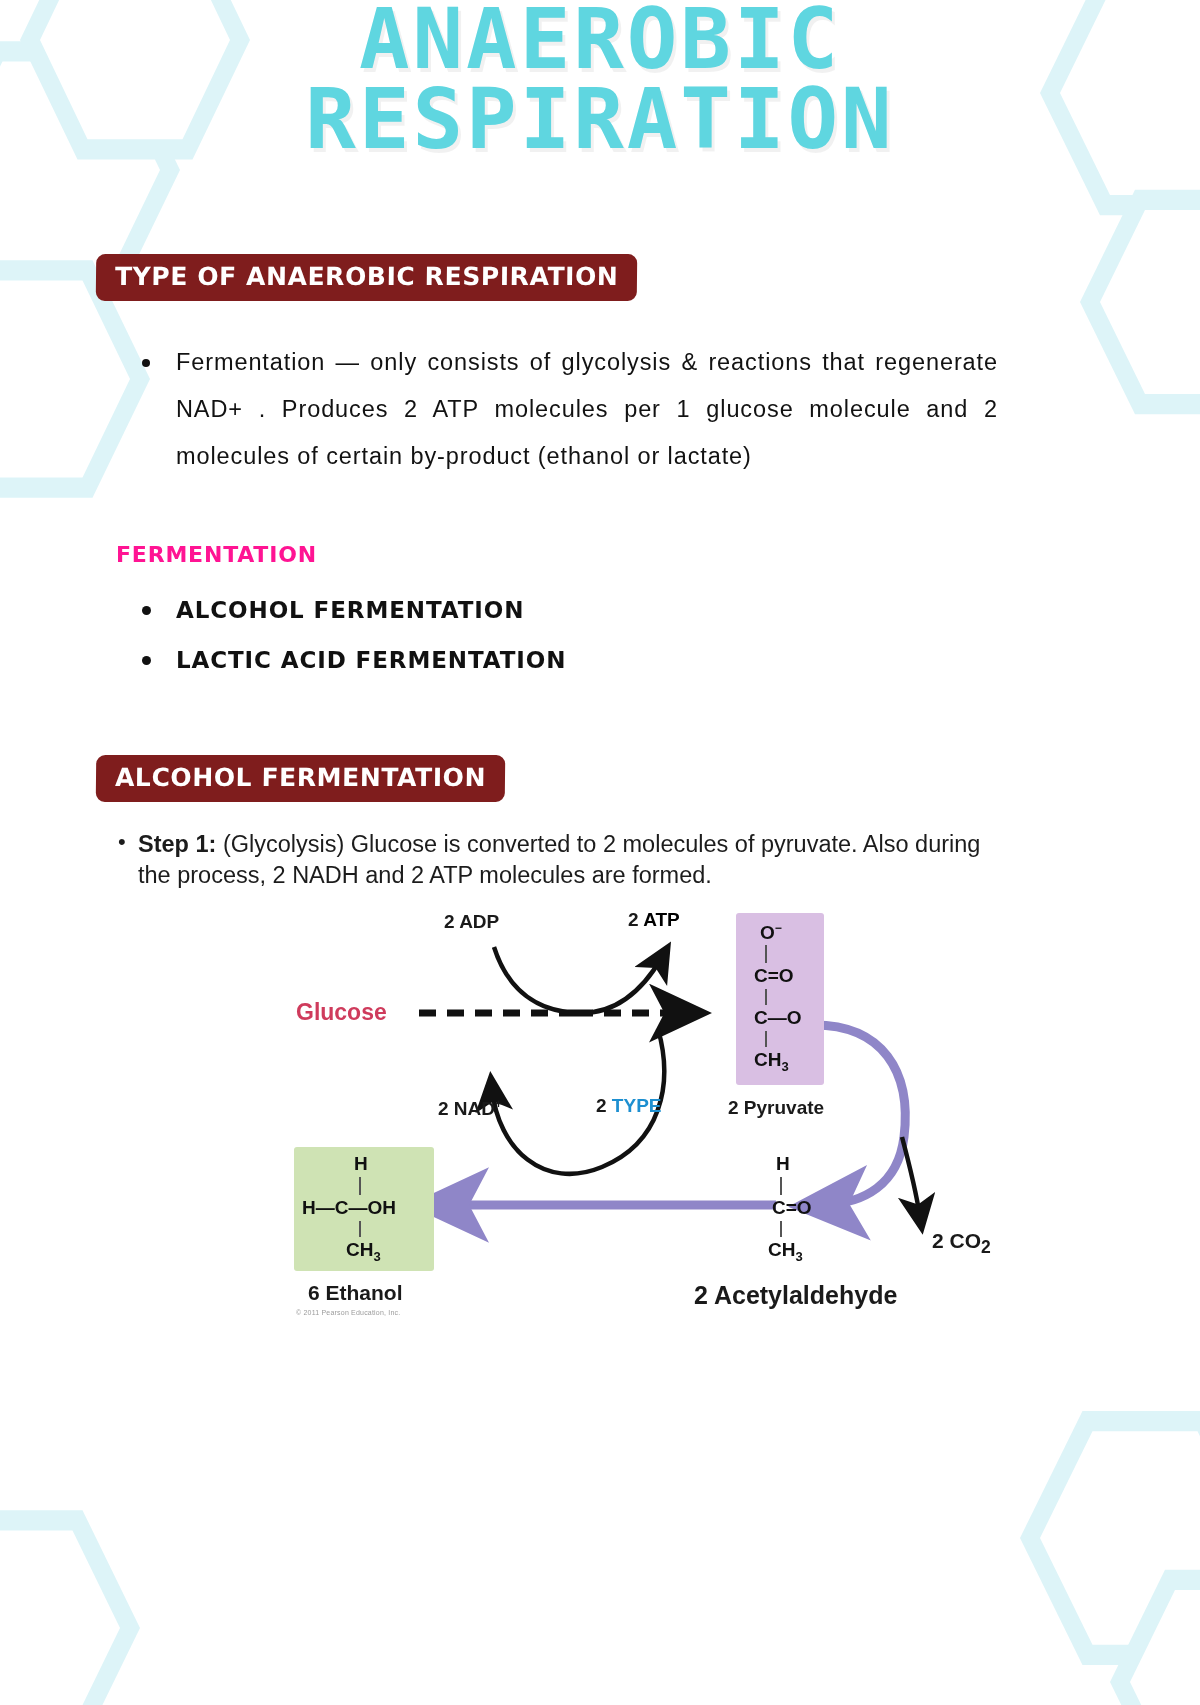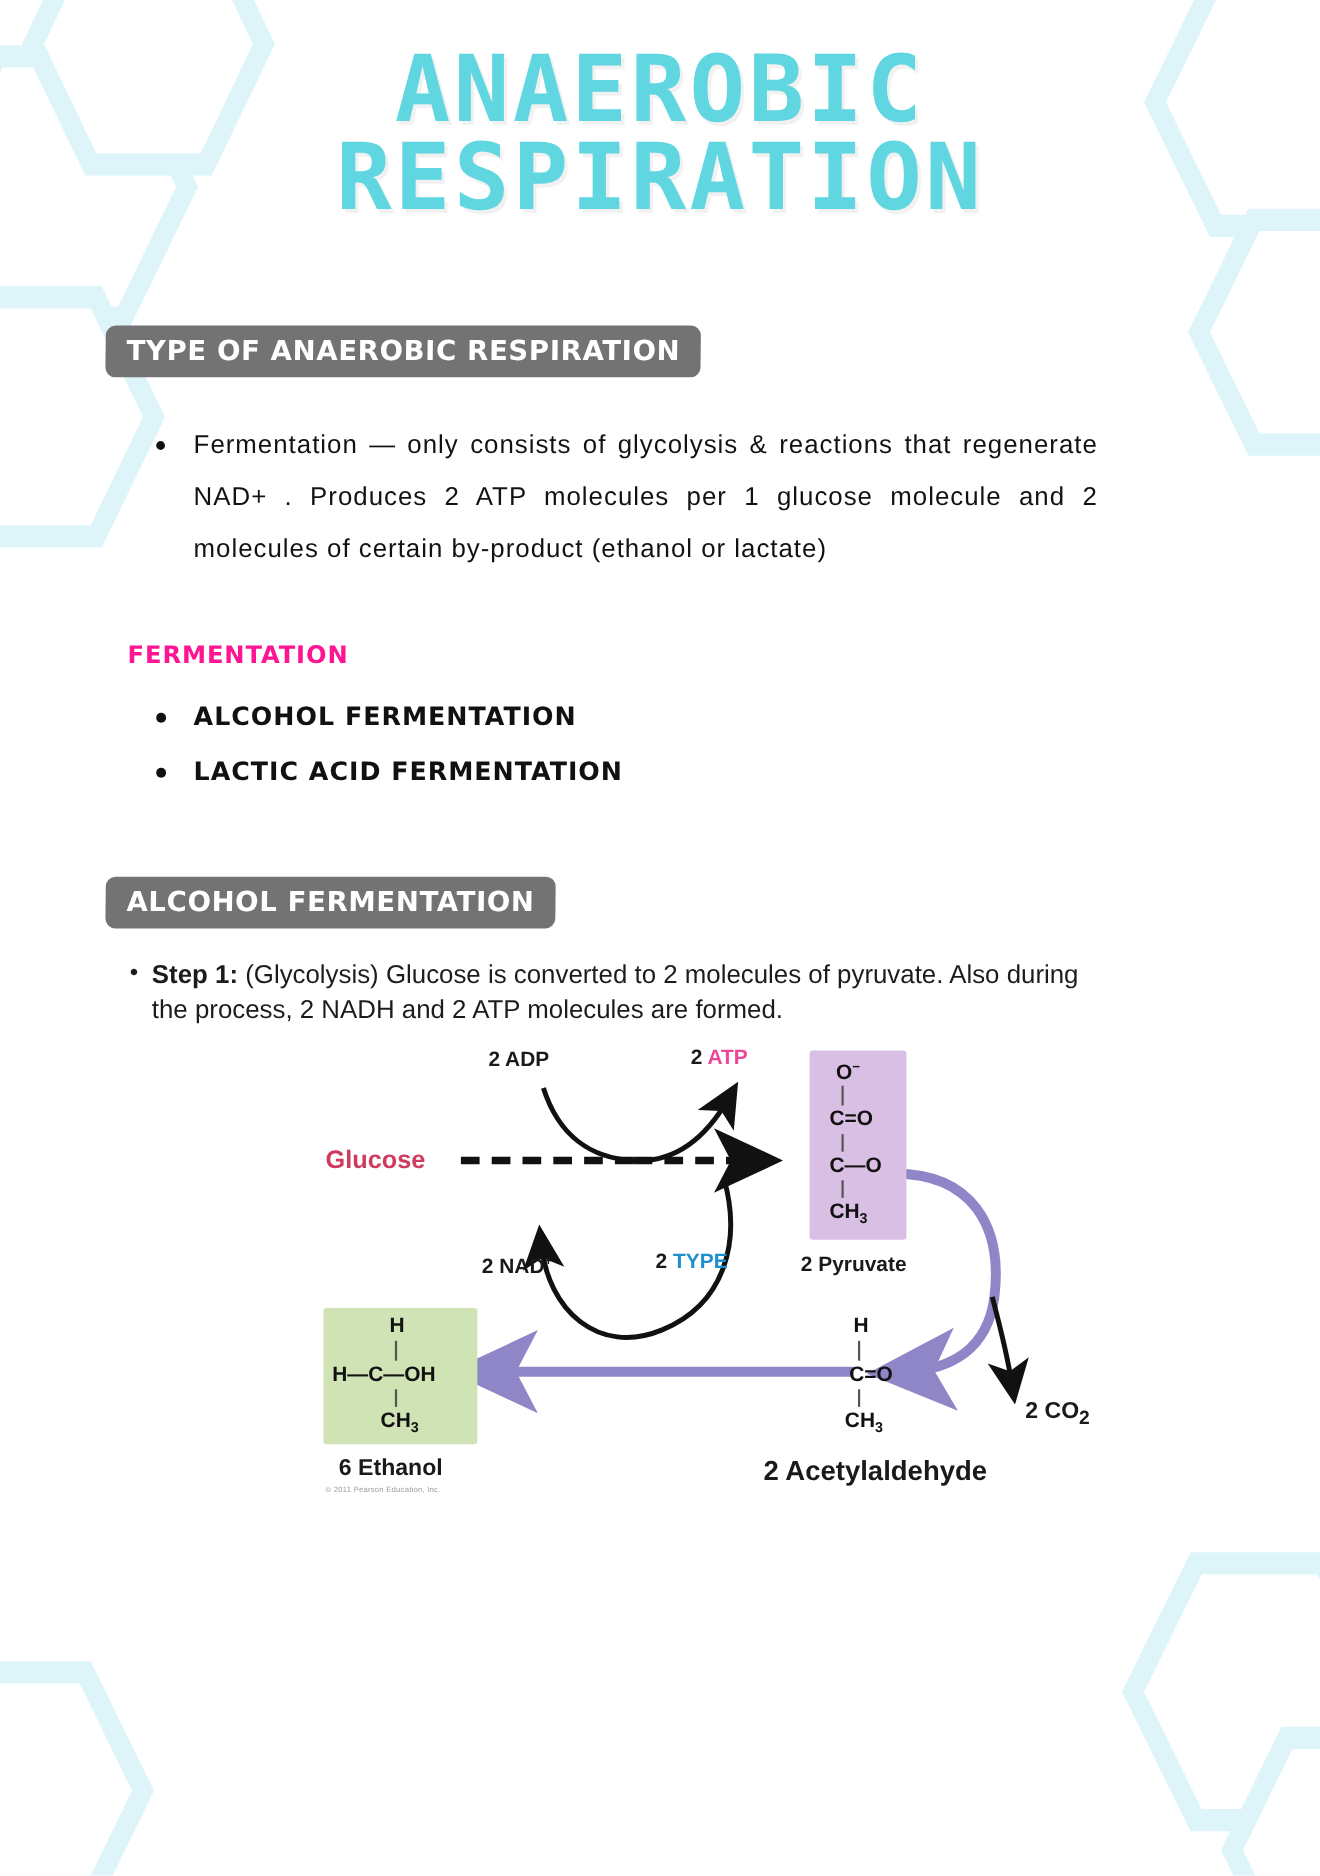--- a/index.html
+++ b/index.html
@@ -21,42 +21,41 @@
   .hex-i {
     position: absolute;
     clip-path: polygon(25% 4%, 75% 4%, 100% 50%, 75% 96%, 25% 96%, 0% 50%);
     background: #ffffff;
   }
 
   .page { position: relative; z-index: 2; width: 1200px; height: 1705px; }
 
   
   .title-wrap {
-    padding-top: 42px;
     text-align: center;
   }
   .title-line {
     font-family: "DejaVu Sans Mono", monospace;
     font-weight: 700;
     color: #5fd6e0;
     letter-spacing: 3px;
     line-height: 0.93;
     text-shadow: 3px 4px 0 rgba(0,0,0,0.055);
     white-space: nowrap;
   }
   .title-line.l1 { font-size: 84px; }
   .title-line.l2 { font-size: 84px; margin-top: 2px; }
 
   
   .content { padding: 0 96px; margin-top: 96px; }
 
   
   .badge {
     display: inline-block;
-    background: #737373;
+    background: #7f1d1d;
     color: #ffffff;
     font-family: "DejaVu Sans", sans-serif;
     font-weight: 700;
     font-size: 25px;
     letter-spacing: 0.6px;
     padding: 10px 19px 11px 19px;
     border-radius: 9px;
     line-height: 1.05;
     transform: skewX(-0.6deg);
   }
@@ -258,21 +257,21 @@
 
         <path d="M626,238 C634,268 640,292 644,318" fill="none" stroke="#111" stroke-width="4.5" marker-end="url(#ah-black)"></path>
 
         <line x1="500" y1="306" x2="168" y2="306" stroke="#8f86c8" stroke-width="9" marker-end="url(#ah-purple)"></line>
       </svg>
 
       <div class="d-lbl" style="left:168px;top:12px;">2 ADP</div>
 
       <div class="d-lbl" style="left:352px;top:10px;">
         <span>2</span>
-        <span class="atp-red" style="color:#ec4899;">ATP</span>
+        <span class="atp-red" style="color:#000000;">ATP</span>
       </div>
 
       <div class="d-lbl glucose" style="left:20px;top:100px;">Glucose</div>
 
       <div class="d-lbl" style="left:162px;top:198px;">
         <span>2 NAD</span><sup style="font-size:12px;">+</sup>
       </div>
 
       <div class="d-lbl" style="left:320px;top:196px;">
         <span>2</span>

